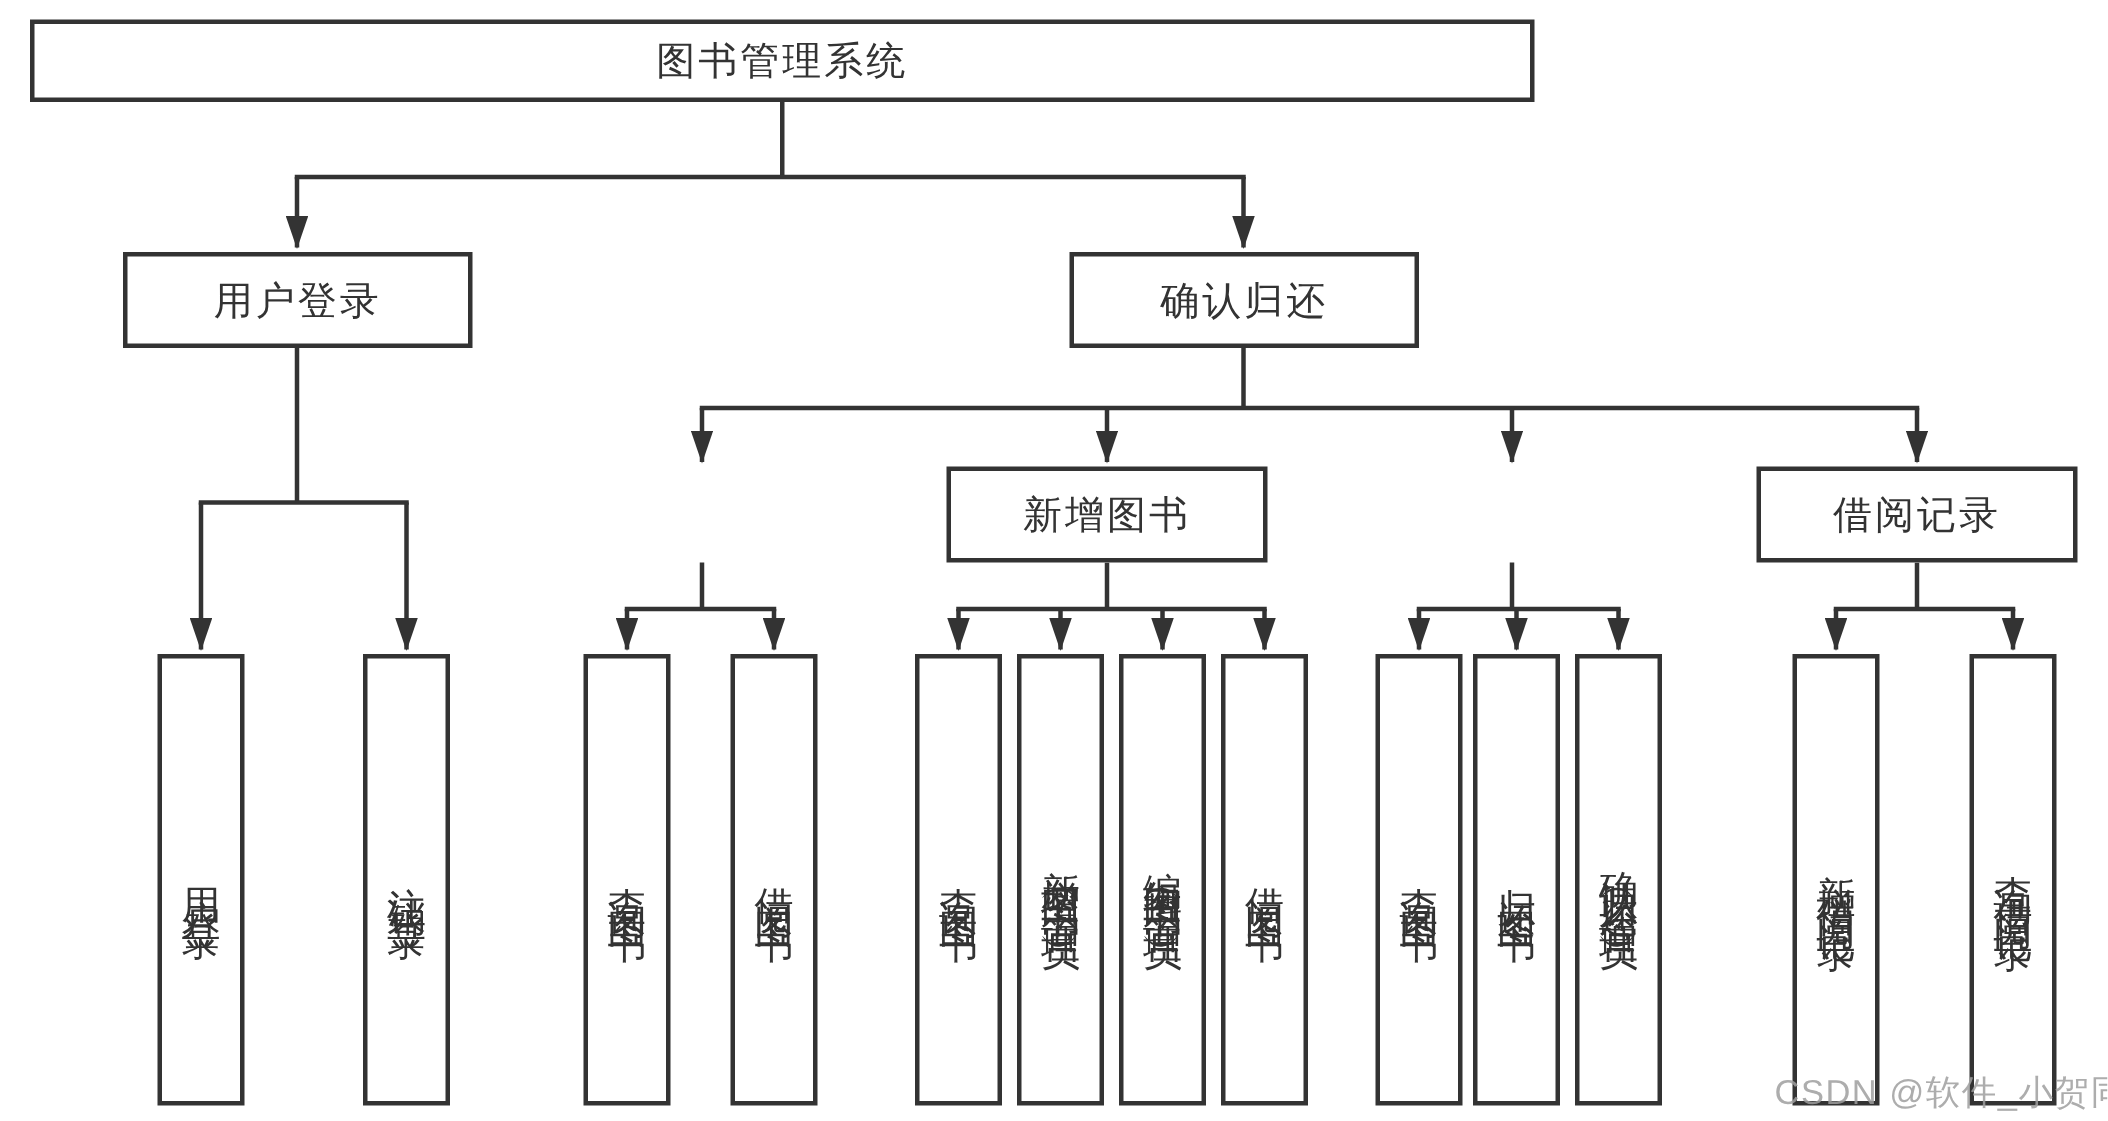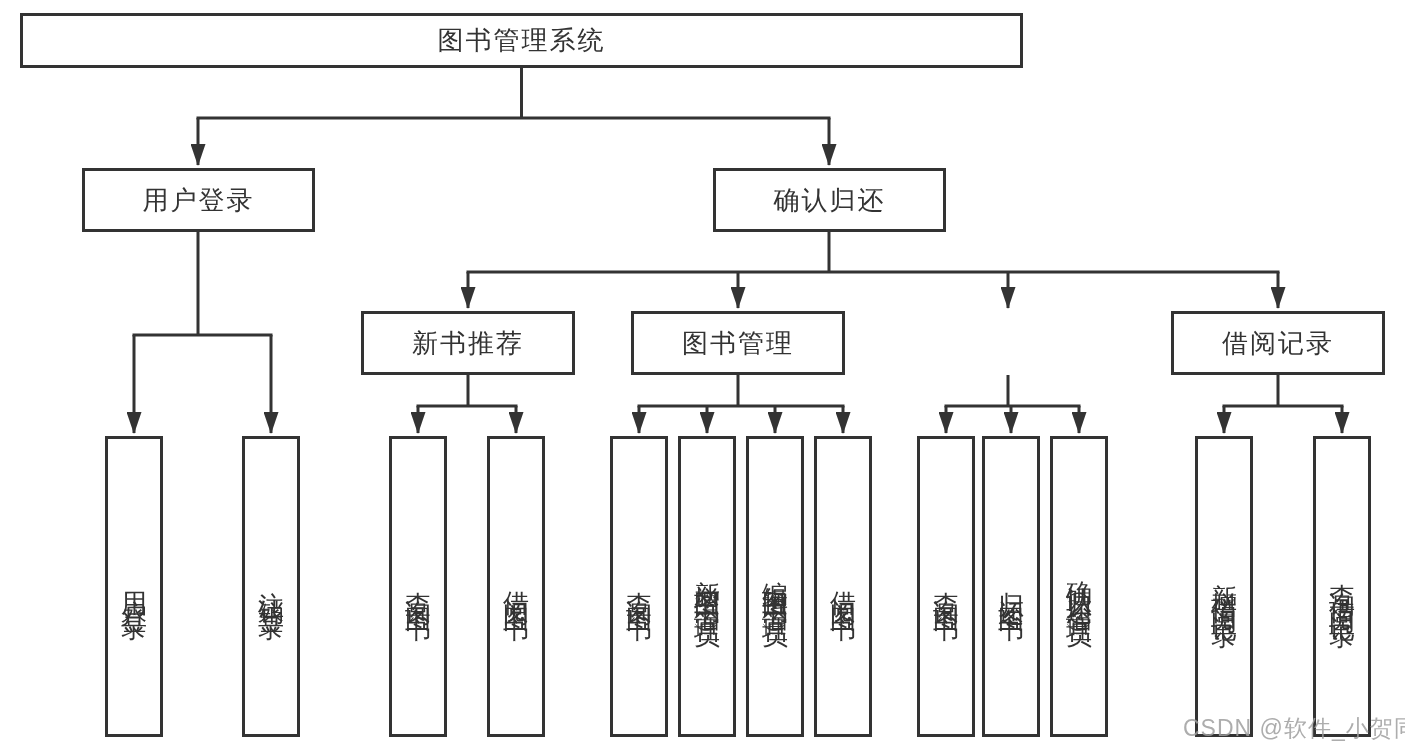--- a/index.html
+++ b/index.html
@@ -77,22 +77,21 @@
     <line class="ln arr" x1="1079" y1="406" x2="1079" y2="433"></line>
     <line class="ln arr" x1="1224" y1="406" x2="1224" y2="433"></line>
     <line class="ln arr" x1="1342" y1="406" x2="1342" y2="433"></line>
   </svg>
 
   <div class="bx" style="left:20px;top:13px;width:1003px;height:55px">图书管理系统</div>
 
   <div class="bx" style="left:82px;top:168px;width:233px;height:64px">用户登录</div>
   <div class="bx" style="left:713px;top:168px;width:233px;height:64px">确认归还</div>
 
-  <div class="bx" style="left:361px;top:311px;width:214px;height:64px">新书推荐</div>
-  <div class="bx" style="left:631px;top:311px;width:214px;height:64px">图书管理</div>
+  <div class="bx" style="left:631px;top:311px;width:214px;height:64px">新增图书</div>
   <div class="bx" style="left:1171px;top:311px;width:214px;height:64px">借阅记录</div>
 
   <div class="bx vx" style="left:105px;top:436px;width:58px;height:301px">用户登录</div>
   <div class="bx vx" style="left:242px;top:436px;width:58px;height:301px">注销登录</div>
 
   <div class="bx vx" style="left:389px;top:436px;width:58px;height:301px">查询图书</div>
   <div class="bx vx" style="left:487px;top:436px;width:58px;height:301px">借阅图书</div>
 
   <div class="bx vx" style="left:610px;top:436px;width:58px;height:301px">查询图书</div>
   <div class="bx vx tight" style="left:678px;top:436px;width:58px;height:301px">新增图书（管理员）</div>

